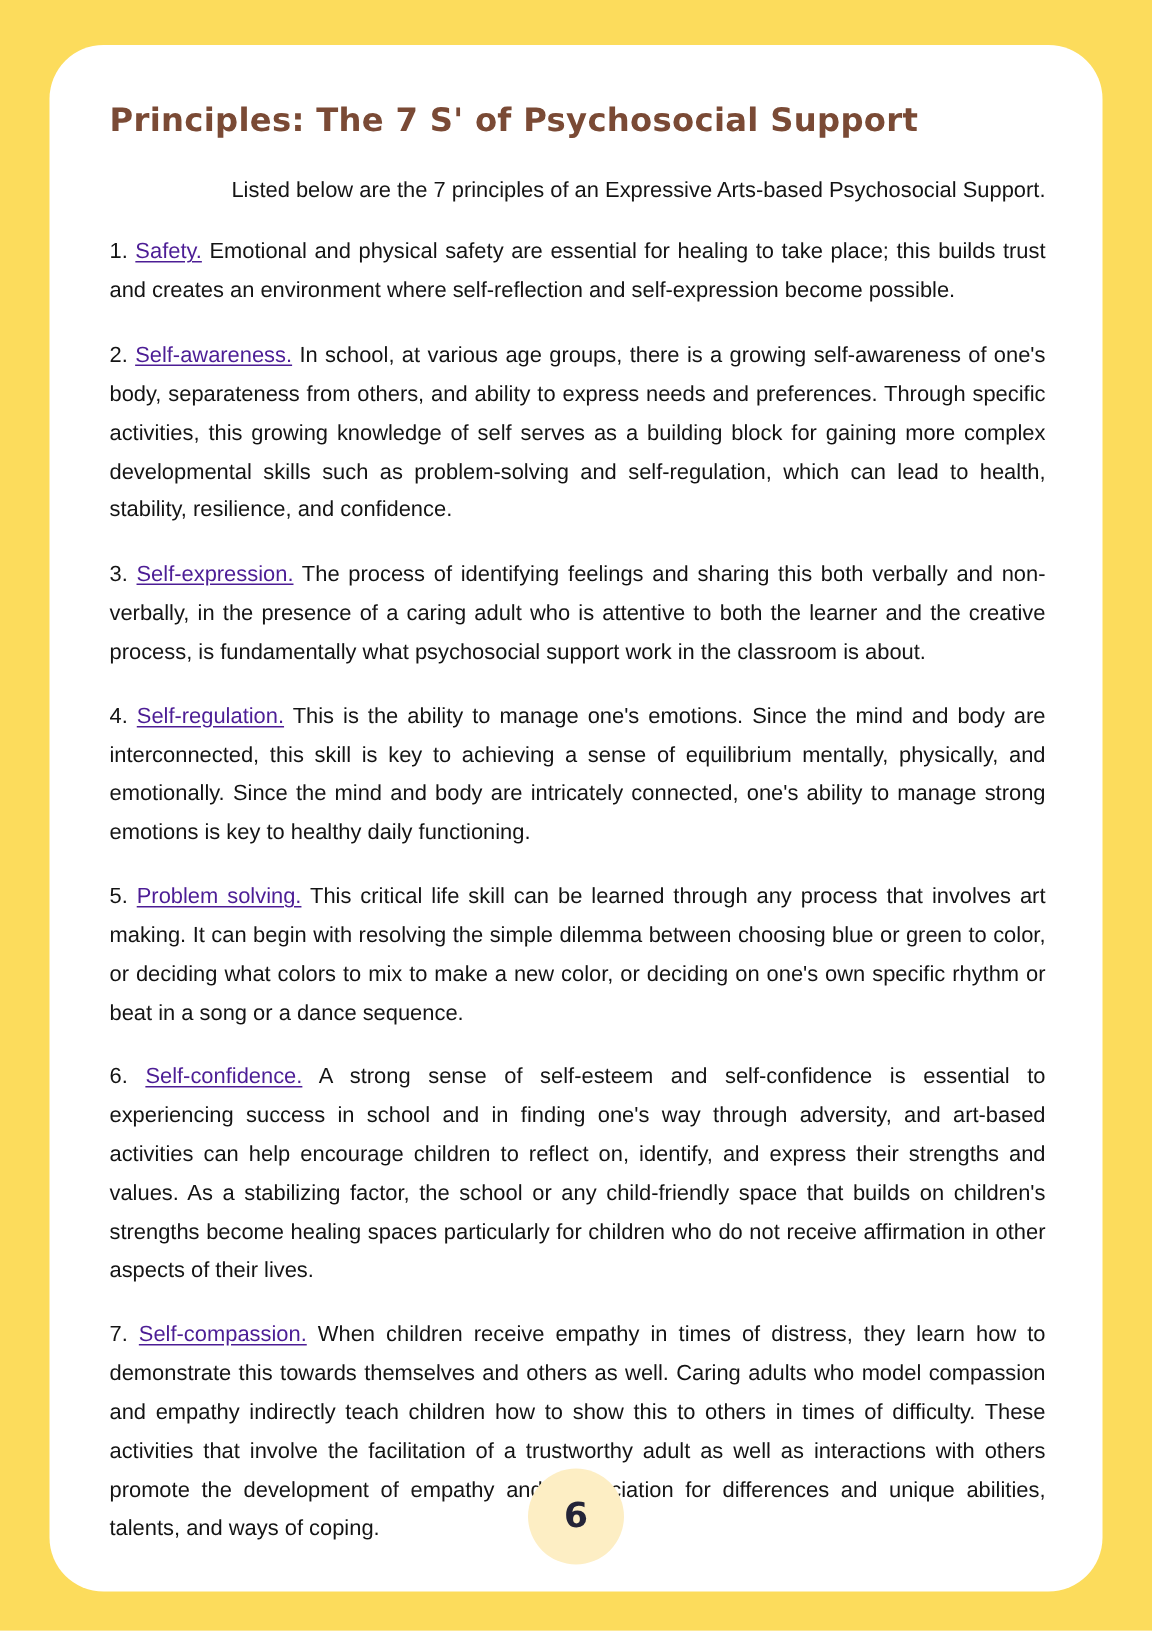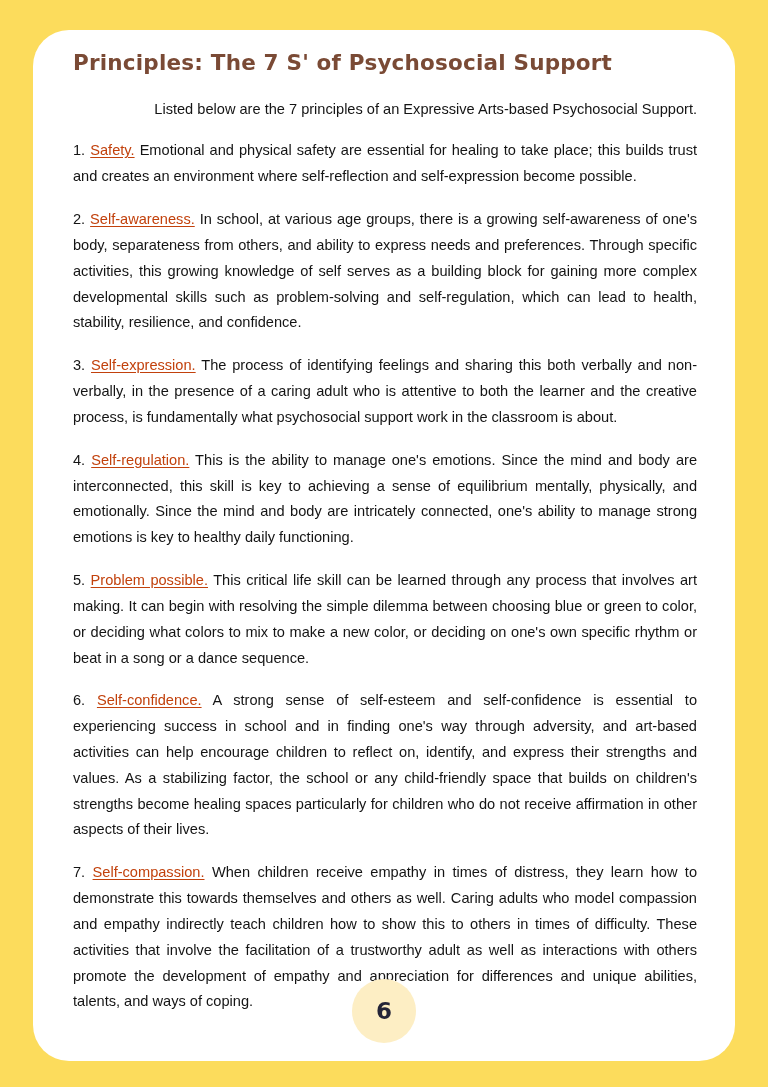--- a/index.html
+++ b/index.html
@@ -28,21 +28,21 @@
     top: 30px;
     width: 702px;
     height: 1031px;
     background: #ffffff;
     border-radius: 36px;
     box-sizing: border-box;
     overflow: hidden;
   }
 
   .card-inner {
-    padding: 20px 38px 0 40px;
+    padding: 38px 38px 0 40px;
   }
 
   .doc-title {
     color: #7a4a35;
     font-size: 21.5px;
     font-weight: bold;
     letter-spacing: 0.2px;
     margin: 0 0 22px 0;
     line-height: 1.2;
     font-family: "DejaVu Sans", sans-serif;
@@ -67,21 +67,21 @@
 
   .principle:last-of-type {
     margin-bottom: 0;
   }
 
   .num {
     color: #141414;
   }
 
   .term {
-    color: #c2410c;
+    color: #4c1d95;
     text-decoration: underline;
     text-underline-offset: 2px;
   }
 
   .page-badge {
     position: absolute;
     left: 50%;
     transform: translateX(-50%);
     bottom: 18px;
     width: 64px;
@@ -127,21 +127,21 @@
       </p>
 
       <p class="principle">
         <span class="num">4.</span>
         <span class="term">Self-regulation.</span>
         <span class="text">This is the ability to manage one's emotions. Since the mind and body are interconnected, this skill is key to achieving a sense of equilibrium mentally, physically, and emotionally. Since the mind and body are intricately connected, one's ability to manage strong emotions is key to healthy daily functioning.</span>
       </p>
 
       <p class="principle">
         <span class="num">5.</span>
-        <span class="term">Problem possible.</span>
+        <span class="term">Problem solving.</span>
         <span class="text">This critical life skill can be learned through any process that involves art making. It can begin with resolving the simple dilemma between choosing blue or green to color, or deciding what colors to mix to make a new color, or deciding on one's own specific rhythm or beat in a song or a dance sequence.</span>
       </p>
 
       <p class="principle">
         <span class="num">6.</span>
         <span class="term">Self-confidence.</span>
         <span class="text">A strong sense of self-esteem and self-confidence is essential to experiencing success in school and in finding one's way through adversity, and art-based activities can help encourage children to reflect on, identify, and express their strengths and values. As a stabilizing factor, the school or any child-friendly space that builds on children's strengths become healing spaces particularly for children who do not receive affirmation in other aspects of their lives.</span>
       </p>
 
       <p class="principle">

